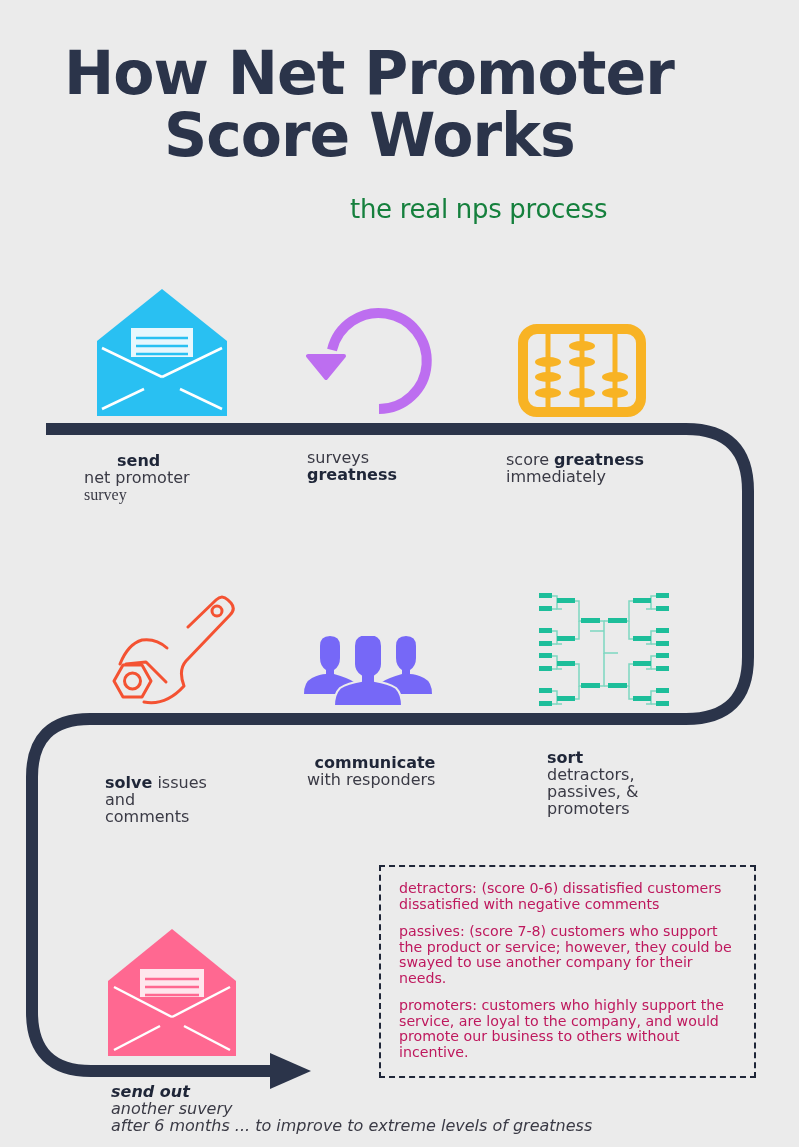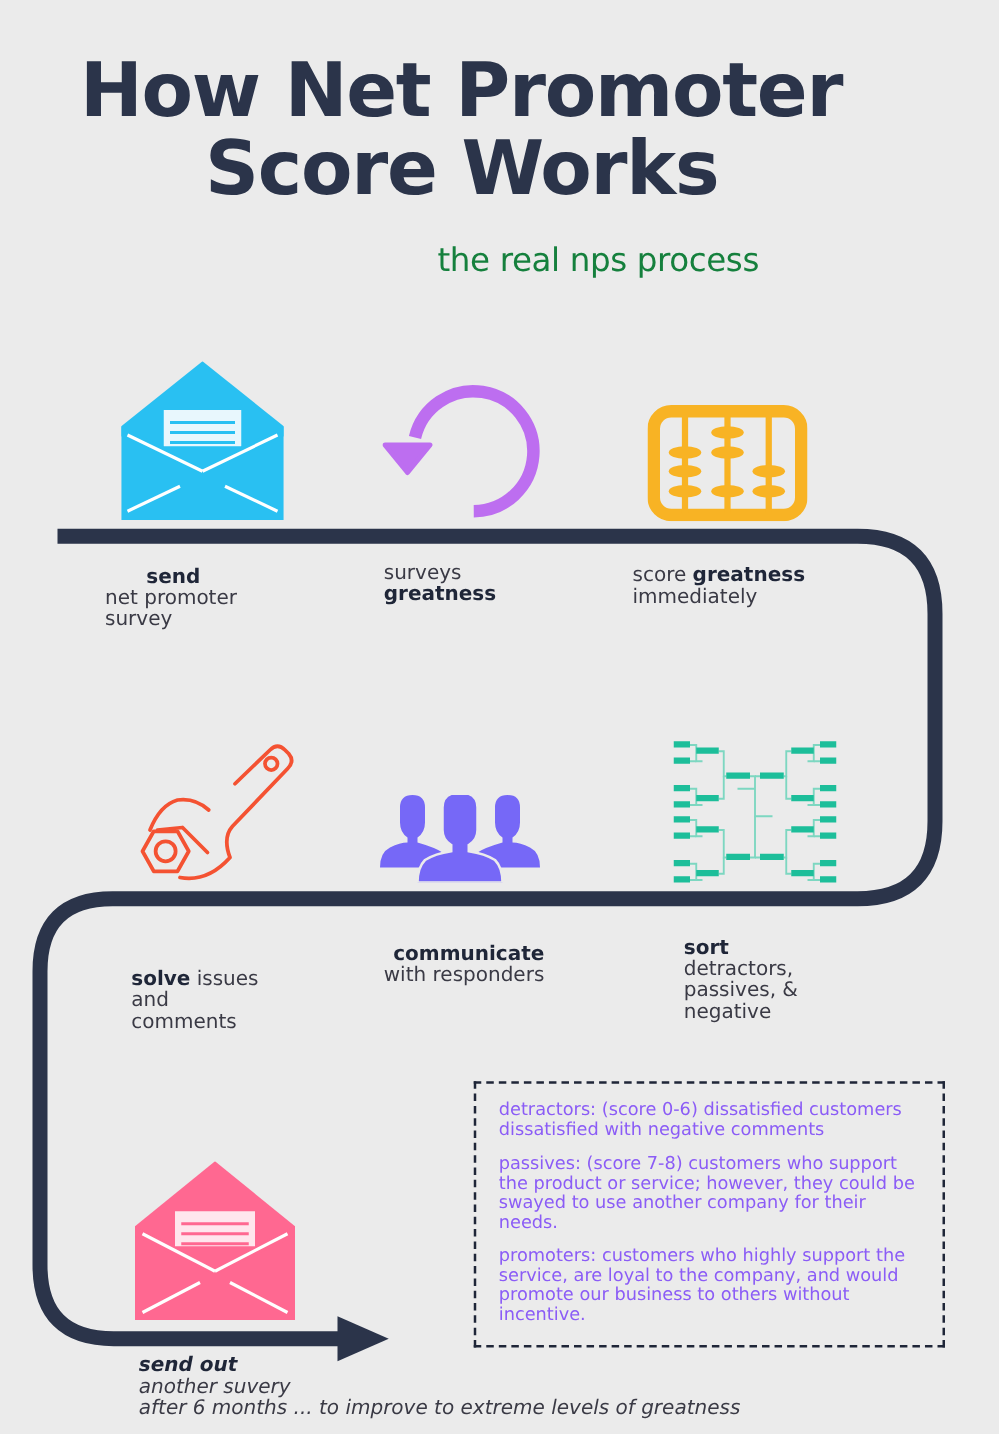--- a/index.html
+++ b/index.html
@@ -36,21 +36,21 @@
     .label b { color: #1f2638; font-weight: bold; }
     .legend-box {
       border: 2px dashed #1f2638;
       box-sizing: border-box;
       padding: 14px 16px 8px 18px;
     }
     .legend-box p {
       margin: 0 0 12px 0;
       font-size: 14.2px;
       line-height: 15.5px;
-      color: #8b5cf6;
+      color: #be185d;
     }
     svg { display: block; }
   </style>
 </head>
 <body>
 
 <div class="abs title" style="left:64px; top:42px;">How Net Promoter</div>
 <div class="abs title" style="left:164px; top:104px;">Score Works</div>
 <div class="abs subtitle" style="left:350px; top:194px;">the real nps process</div>
 
@@ -69,21 +69,21 @@
     <polygon points="0,52 34,68 96,68 130,52 130,60 65,91 0,60" fill="#29c0f2"></polygon>
     <line x1="5" y1="59" x2="65" y2="88" stroke="#ffffff" stroke-width="2.5"></line>
     <line x1="125" y1="59" x2="65" y2="88" stroke="#ffffff" stroke-width="2.5"></line>
     <line x1="5" y1="120" x2="47" y2="100" stroke="#ffffff" stroke-width="2.5"></line>
     <line x1="125" y1="120" x2="83" y2="100" stroke="#ffffff" stroke-width="2.5"></line>
   </svg>
 </div>
 <div class="abs label" style="left:100px; top:452px;">
   <div><b style="margin-left:17px;">send</b></div>
   <div style="margin-left:-16px;">net promoter</div>
-  <div style="margin-left:-16px;">survey</div>
+  <div style="margin-left:-16px;font-family:Liberation Serif, serif;">survey</div>
 </div>
 
 <div class="abs" style="left:306px; top:298px;">
   <svg width="130" height="120" viewBox="0 0 130 120">
     <path d="M73 111 A48 48 0 1 0 26 52" fill="none" stroke="#bd6ef0" stroke-width="10"></path>
     <polygon points="2,58 38,58 20,80" fill="#bd6ef0" stroke="#bd6ef0" stroke-width="4" stroke-linejoin="round"></polygon>
   </svg>
 </div>
 <div class="abs label" style="left:307px; top:449px;">
   <div>surveys</div>
@@ -175,21 +175,21 @@
         <rect x="95" y="105" width="18" height="5"></rect>
       <rect x="70" y="27" width="19" height="5"></rect>
         <rect x="70" y="92" width="19" height="5"></rect>
     </g>
   </svg>
 </div>
 <div class="abs label" style="left:547px; top:749px;">
   <div><b>sort</b></div>
   <div>detractors,</div>
   <div>passives, &amp;</div>
-  <div>negative</div>
+  <div>promoters</div>
 </div>
 
 <div class="abs" style="left:304px; top:636px;">
   <svg width="128" height="70" viewBox="0 0 128 70">
     <g fill="#7668f7">
 
       <path d="M16 10 Q16 0 26 0 Q36 0 36 10 L36 22 Q36 30 30 34 L30 38 Q44 42 50 46 L44 58 L0 58 Q0 46 8 42 Q16 38 22 38 L22 34 Q16 30 16 22 Z"></path>
 
       <path d="M92 10 Q92 0 102 0 Q112 0 112 10 L112 22 Q112 30 106 34 L106 38 Q112 38 120 42 Q128 46 128 58 L84 58 L78 46 Q84 42 98 38 L98 34 Q92 30 92 22 Z"></path>
 

